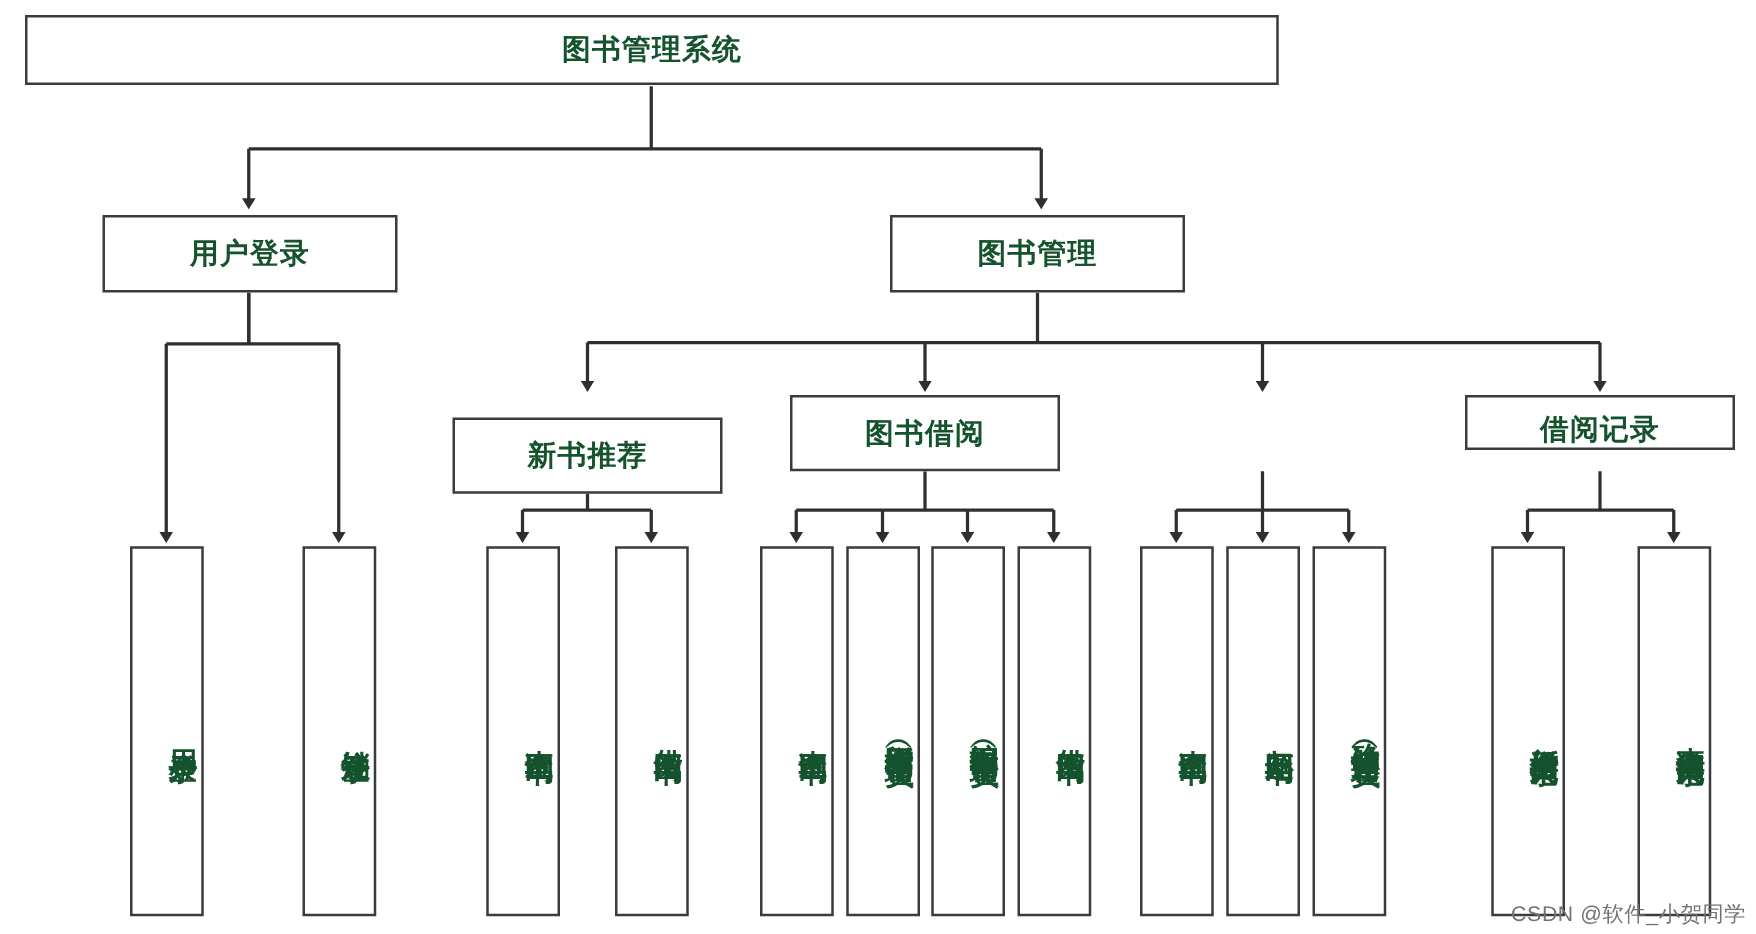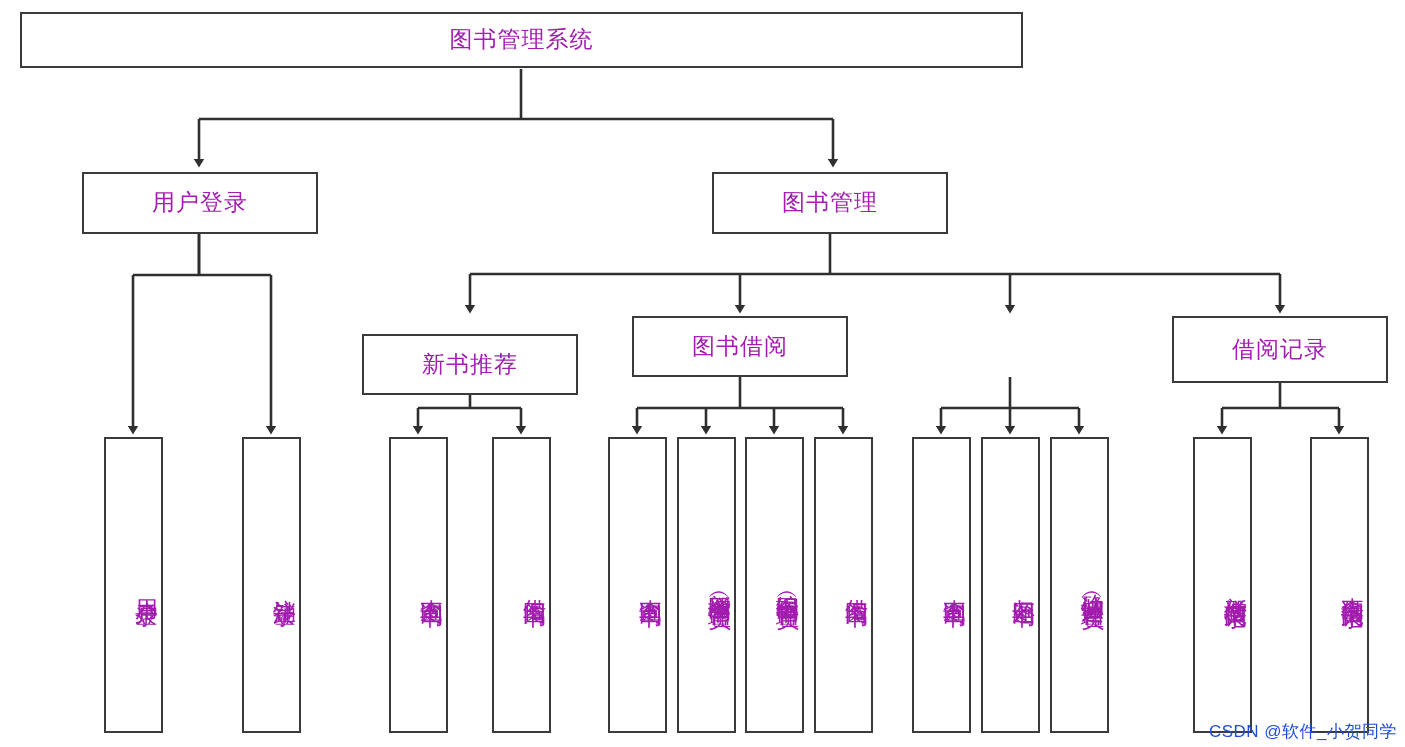--- a/index.html
+++ b/index.html
@@ -26,21 +26,22 @@
     pointer-events: none;
   }
   .node {
     position: absolute;
     box-sizing: border-box;
     background: #ffffff;
     border: 2px solid #3b3b3b;
     display: flex;
     align-items: center;
     justify-content: center;
-    color: #a21caf;
+    color: #14532d;
+    font-weight: bold;
   }
   .node.horiz {
     font-size: 23px;
     letter-spacing: 1px;
     line-height: 1.2;
   }
   .node.root {
     font-size: 23px;
   }
   .node.vert {
@@ -57,21 +58,21 @@
   .node.vert .vlabel {
     writing-mode: vertical-rl;
     text-orientation: upright;
     white-space: normal;
   }
   .watermark {
     position: absolute;
     right: 8px;
     bottom: 4px;
     font-size: 17px;
-    color: #1d4ed8;
+    color: #737373;
     letter-spacing: 0.5px;
     white-space: nowrap;
   }
 </style>
 </head>
 <body>
 
 <div id="canvas">
 
   <svg class="edges" viewBox="0 0 1405 747">
@@ -140,21 +141,21 @@
 
   <div class="node horiz" style="left:362px; top:316px; width:216px; height:61px;margin-top:18px;">
     <span>新书推荐</span>
   </div>
 
   <div class="node horiz" style="left:632px; top:316px; width:216px; height:61px;text-align:center;">
     <span>图书借阅</span>
   </div>
 
 
-  <div class="node horiz" style="left:1172px; top:316px; width:216px; height:67px;">
+  <div class="node horiz" style="left:1172px; top:316px; width:216px; height:44px;align-items:flex-end;">
     <span>借阅记录</span>
   </div>
 
   <div class="node vert" style="left:104px; top:437px; width:59px; height:296px;">
     <span class="vlabel">用户登录</span>
   </div>
 
   <div class="node vert" style="left:242px; top:437px; width:59px; height:296px;">
     <span class="vlabel">注销登录</span>
   </div>

